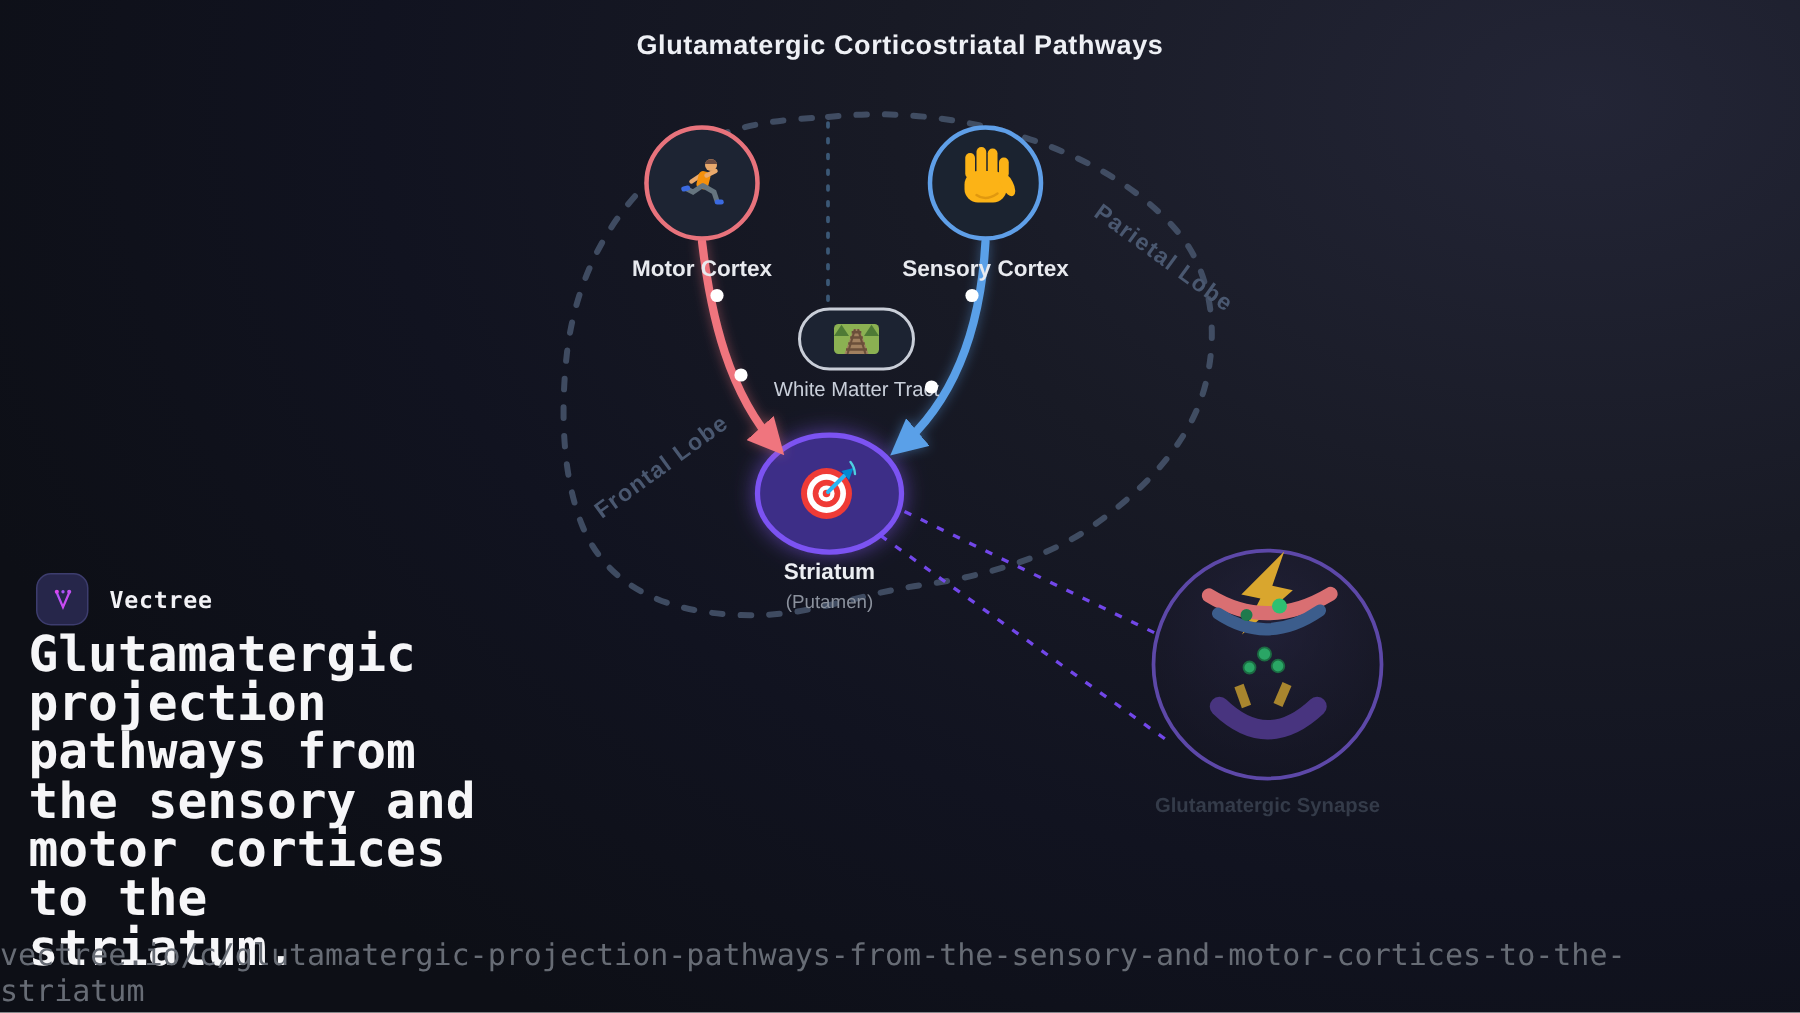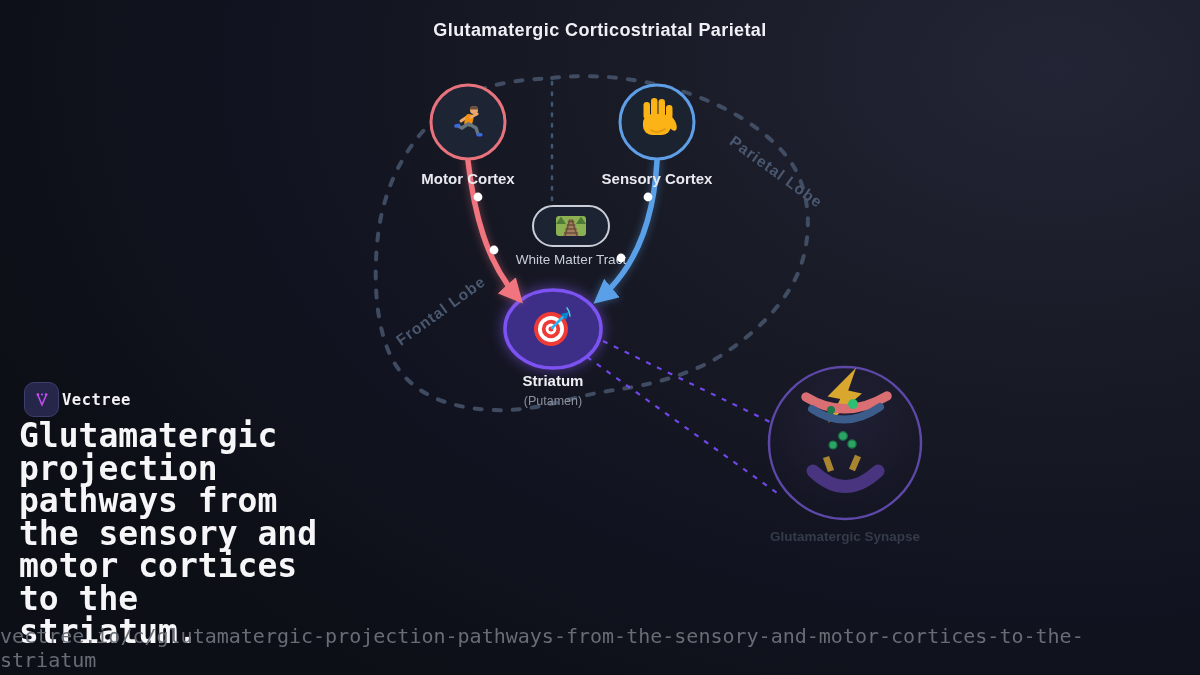--- a/index.html
+++ b/index.html
@@ -8,21 +8,21 @@
     background:
       radial-gradient(1150px 760px at 88% 10%, #232536 0%, #181a25 40%, #111320 70%, #0d0f16 100%);
     font-family:"Liberation Sans", sans-serif;
   }
   .title{
     position:absolute;top:20px;left:0;width:100%;text-align:center;
     color:#eef0f5;font-size:18px;font-weight:700;letter-spacing:.4px;
   }
   svg.diagram{position:absolute;left:0;top:0;}
   .brand{
-    position:absolute;left:24px;top:382px;display:flex;align-items:center;gap:3px;
+    position:absolute;left:24px;top:382px;display:flex;align-items:center;gap:14px;
   }
   .brand-badge{
     width:33px;height:33px;border-radius:10px;background:#26264a;
     border:1px solid #3d3d6e;display:flex;align-items:center;justify-content:center;
   }
   .brand-name{
     color:#f2f2f6;font-family:"DejaVu Sans Mono", monospace;
     font-weight:700;font-size:15.5px;letter-spacing:.5px;
   }
   .caption{
@@ -33,21 +33,21 @@
   }
   .footer-url{
     position:absolute;right:24px;top:624px;
     color:#676c75;font-family:"DejaVu Sans Mono", monospace;font-size:20px;
   }
   text{font-family:"Liberation Sans", sans-serif;}
 </style>
 </head>
 <body>
 
-<div class="title">Glutamatergic Corticostriatal Parietal</div>
+<div class="title">Glutamatergic Corticostriatal Pathways</div>
 
 <svg class="diagram" width="1200" height="675" viewBox="0 0 1200 675">
   <defs>
     <filter id="glowPurple" x="-60%" y="-60%" width="220%" height="220%">
       <feDropShadow dx="0" dy="0" stdDeviation="7" flood-color="#8a5cff" flood-opacity="0.55"></feDropShadow>
     </filter>
     <filter id="glowRed" x="-60%" y="-60%" width="220%" height="220%">
       <feDropShadow dx="0" dy="0" stdDeviation="4" flood-color="#f0747e" flood-opacity="0.45"></feDropShadow>
     </filter>
     <filter id="glowBlue" x="-60%" y="-60%" width="220%" height="220%">

